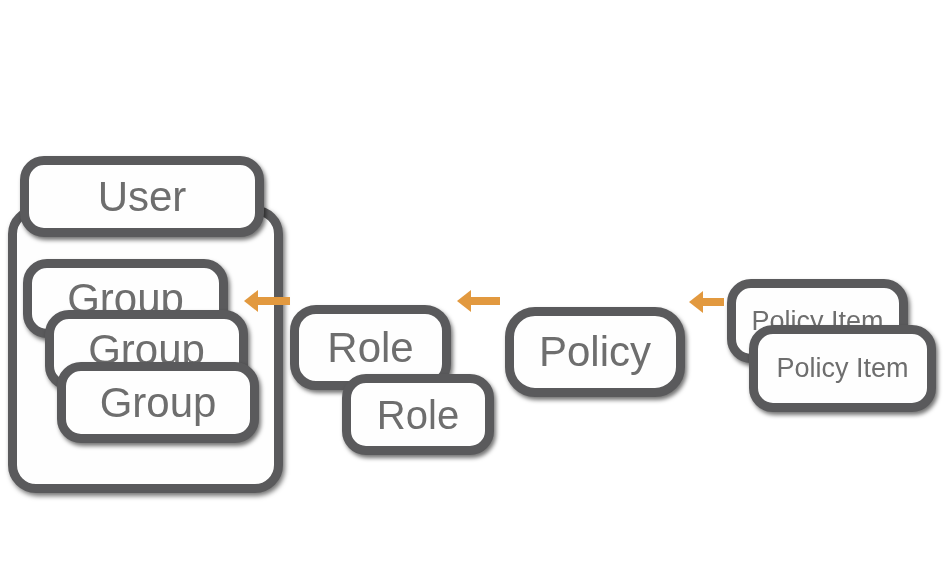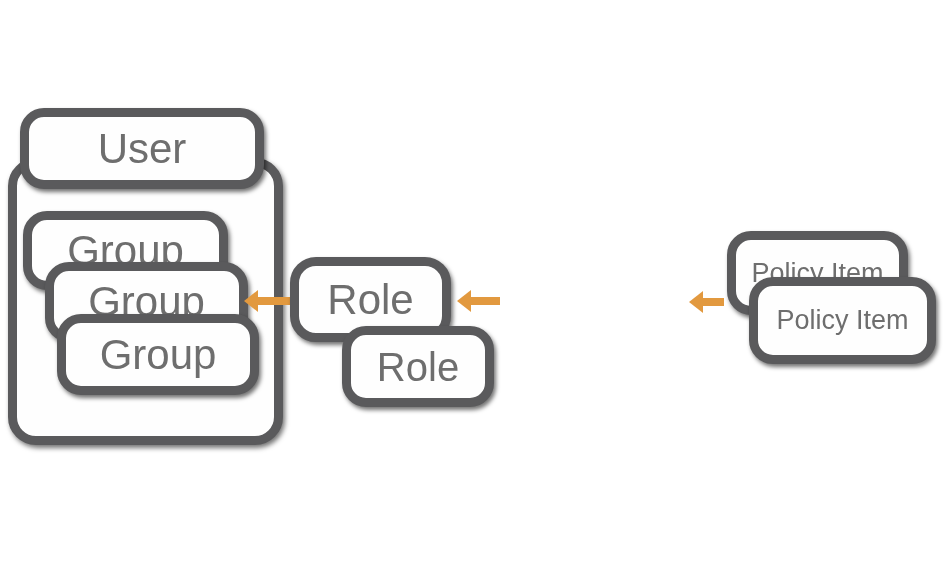--- a/index.html
+++ b/index.html
@@ -23,20 +23,21 @@
     border: 9px solid var(--color-border, #5a5a5c);
     border-radius: 26px;
     box-shadow: 2px 3px 4px rgba(0,0,0,0.55), inset 0 0 0 1px rgba(255,255,255,0.35);
     display: flex;
     align-items: center;
     justify-content: center;
     color: var(--color-text, #6e6e6e);
     font-size: 42px;
     line-height: 1;
     white-space: nowrap;
+    margin-top: 48px;
   }
   .node.small { font-size: 27px; }
   .container-node {
     border-radius: 28px;
     box-shadow: 2px 3px 5px rgba(0,0,0,0.55);
   }
   .arrow {
     position: absolute;
     height: 24px;
   }
@@ -87,20 +88,23 @@
 
   <div class="node" style="left:290px; top:257px; width:161px; height:85px; border-radius:26px;">
     <span class="label">Role</span>
   </div>
   <div class="node" style="left:342px; top:326px; width:152px; height:81px; border-radius:24px; font-size:40px;">
     <span class="label">Role</span>
   </div>
 
   <div class="arrow" style="left:457px; top:289px; width:43px;"></div>
 
+  <div class="node" style="left:505px; top:259px; width:180px; height:90px; border-radius:30px;">
+    <span class="label">Policy</span>
+  </div>
 
   <div class="arrow" style="left:689px; top:290px; width:35px;"></div>
 
   <div class="node small" style="left:727px; top:231px; width:181px; height:84px; border-radius:24px;">
     <span class="label">Policy Item</span>
   </div>
   <div class="node small" style="left:749px; top:277px; width:187px; height:87px; border-radius:24px;">
     <span class="label">Policy Item</span>
   </div>
 

